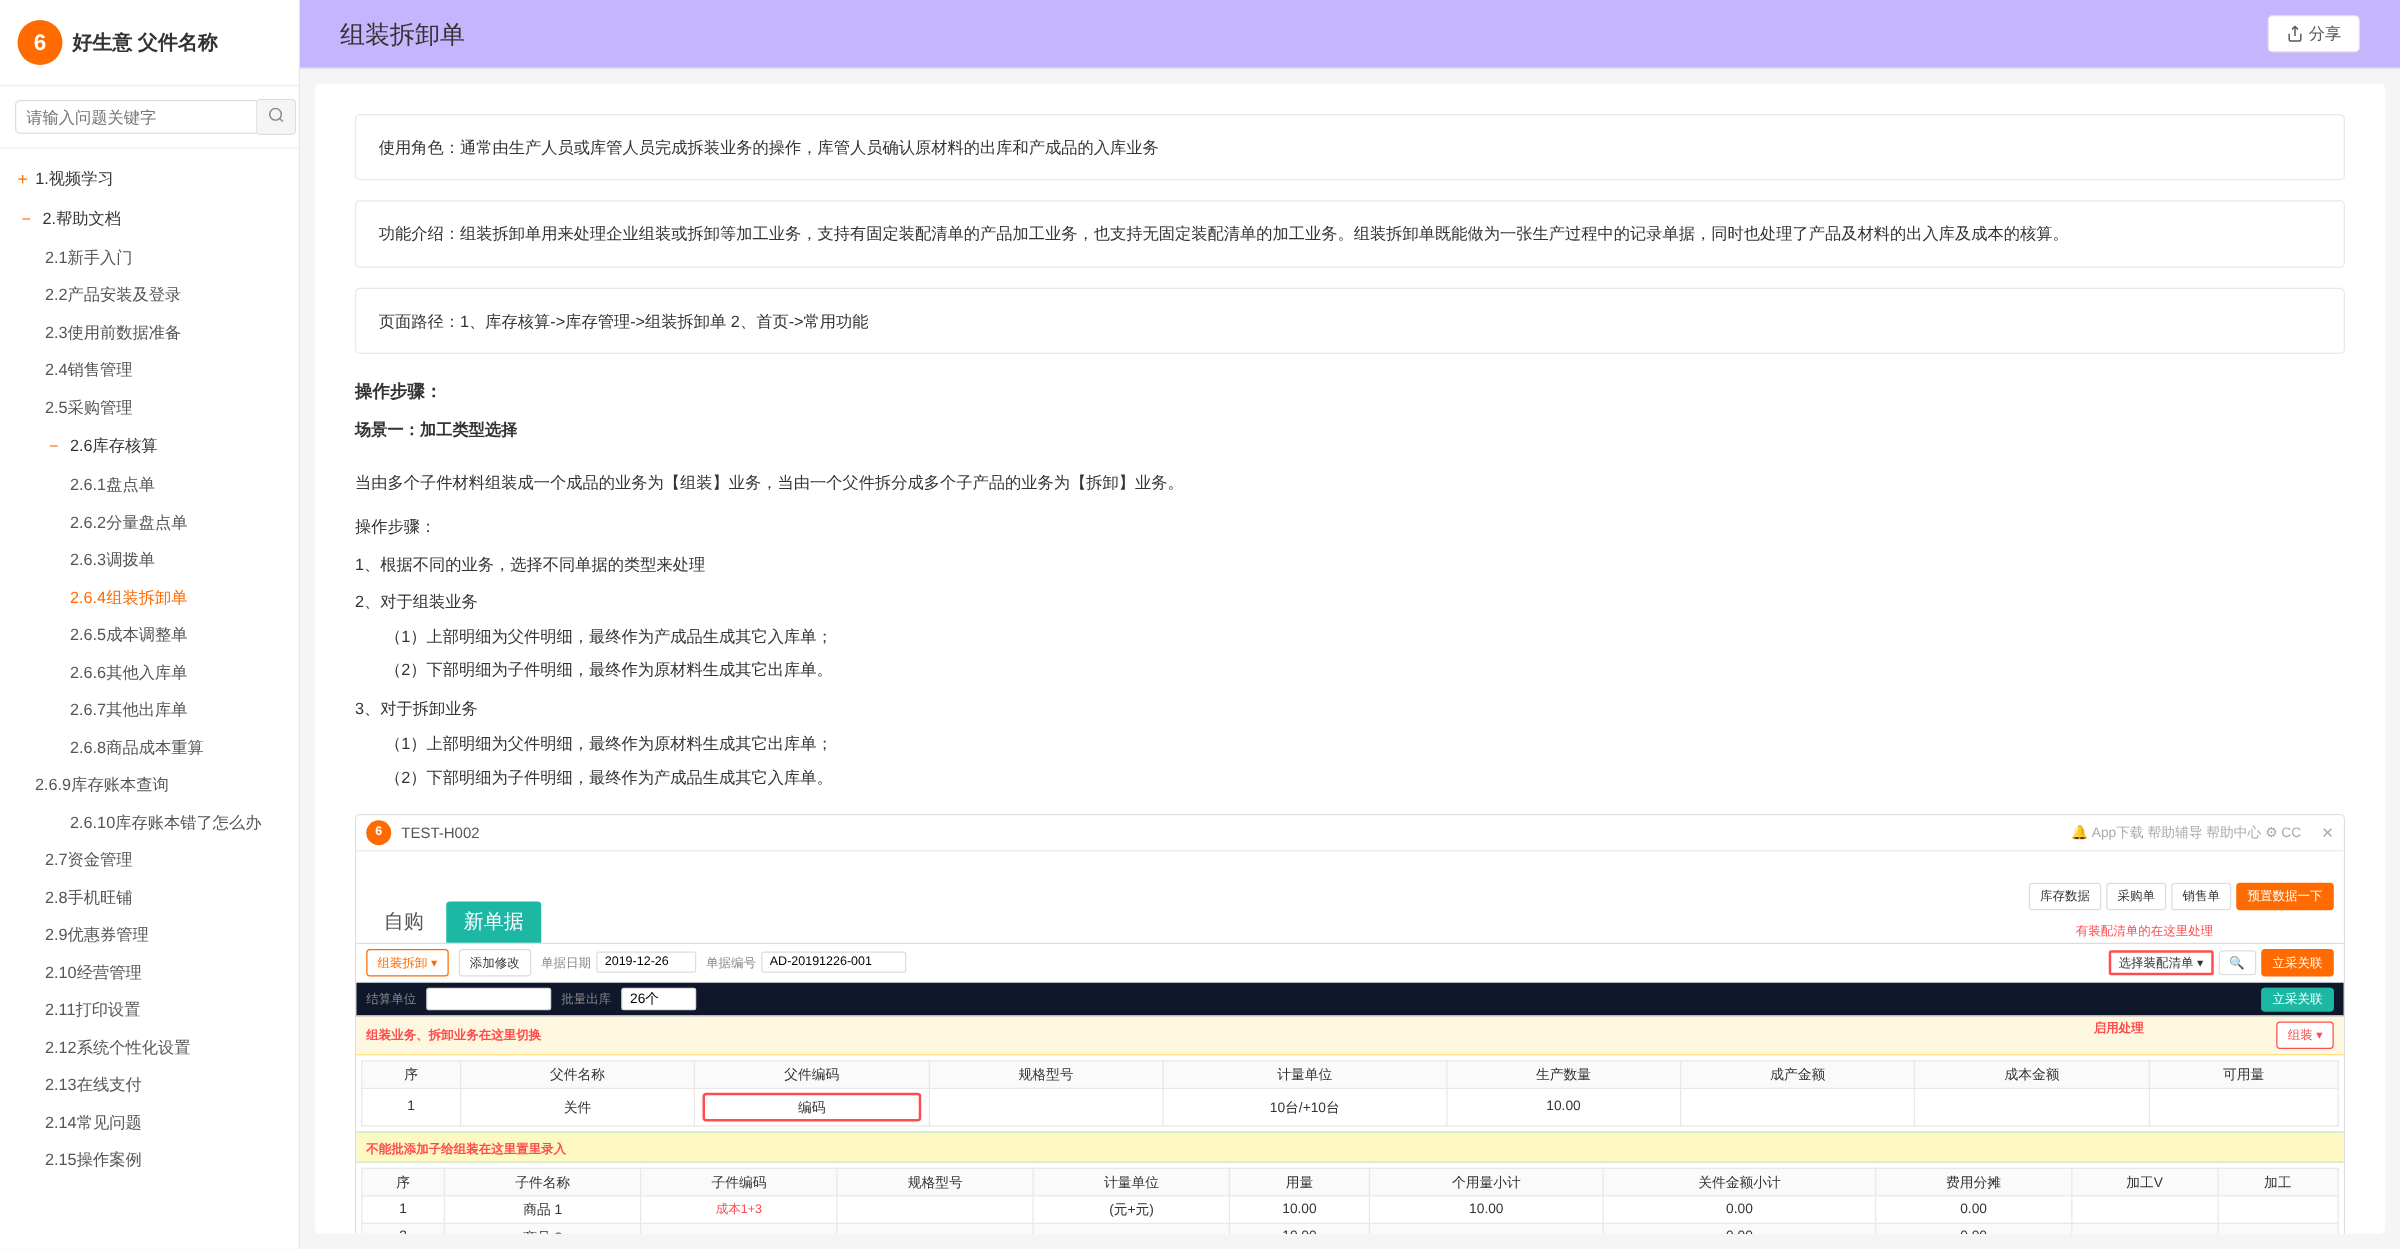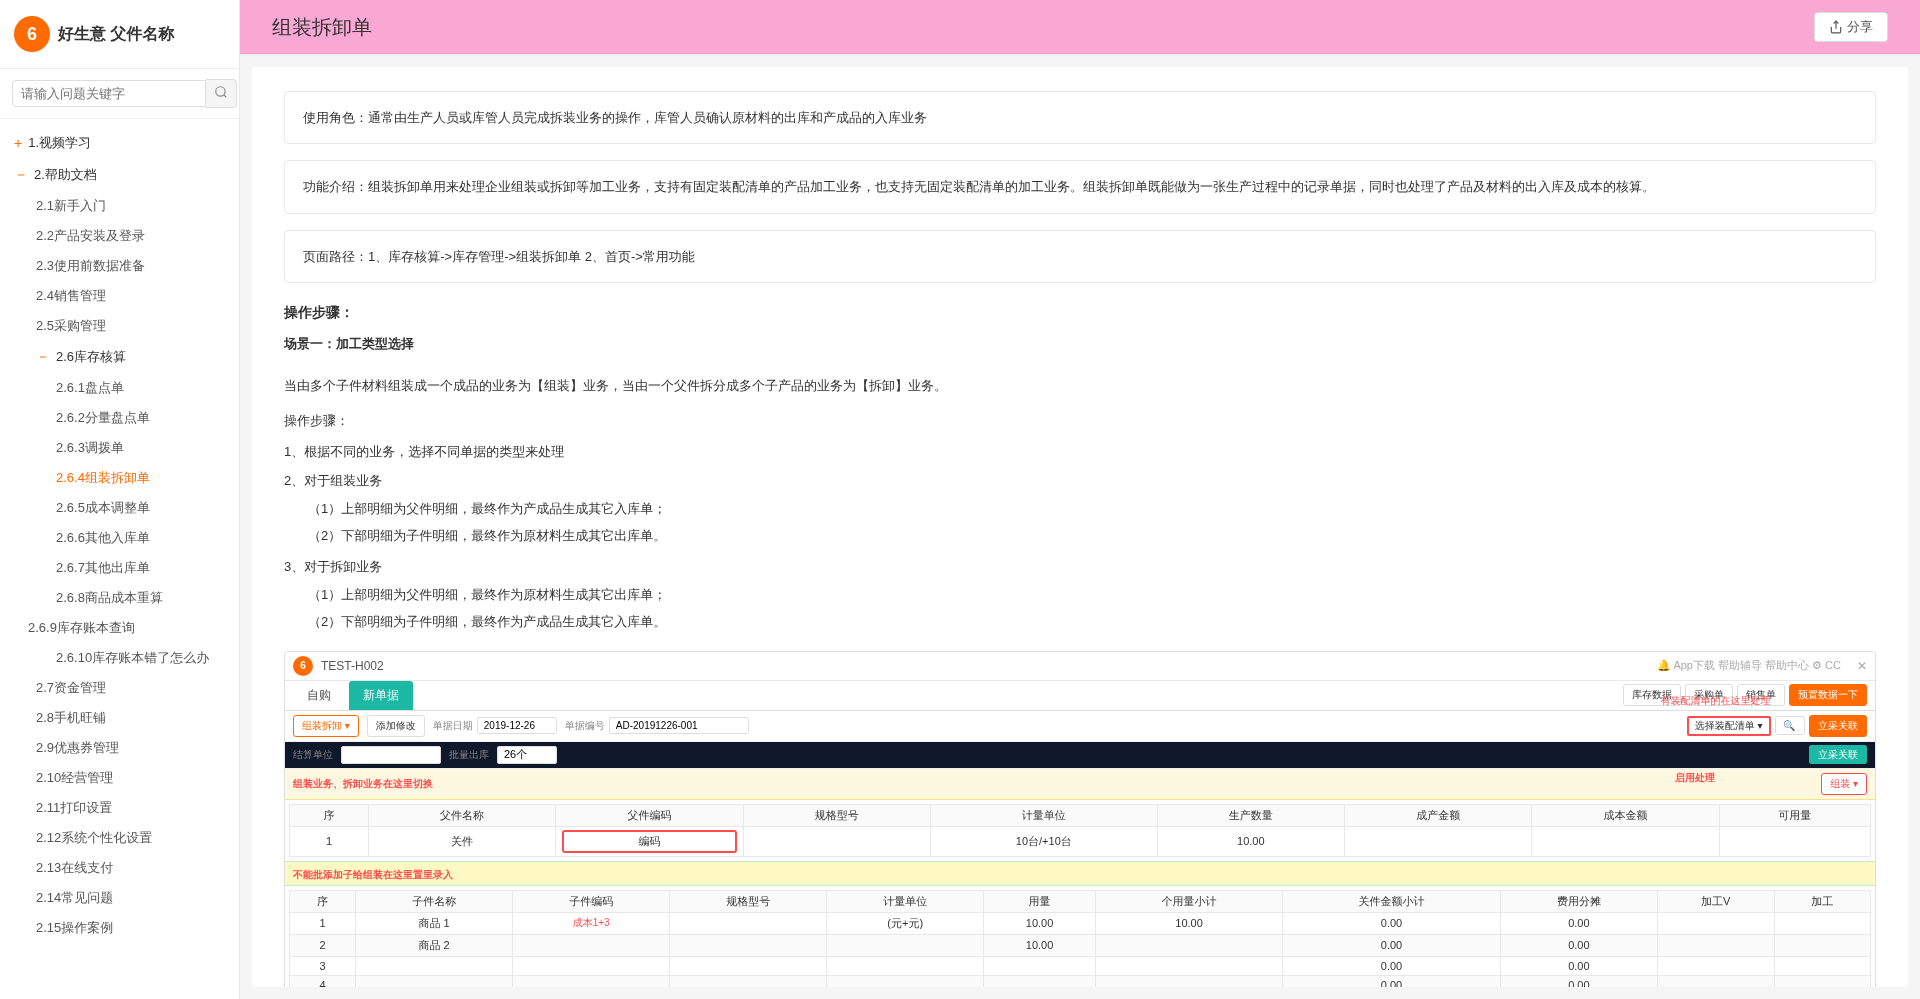--- a/index.html
+++ b/index.html
@@ -96,21 +96,21 @@
 
     
     #main {
       flex: 1;
       display: flex;
       flex-direction: column;
       overflow: hidden;
       background: #f5f5f5;
     }
     .main-header {
-      background: #f9a8d4;
+      background: #c4b5fd;
       border-bottom: 1px solid #e8e8e8;
       padding: 12px 32px;
       display: flex;
       align-items: center;
       justify-content: space-between;
     }
     .main-title {
       font-size: 20px;
       font-weight: 500;
       color: #333;
@@ -198,23 +198,24 @@
     .ss-tab-bar {
       background: #fff;
       border-bottom: 1px solid #ddd;
       display: flex;
       align-items: center;
       padding: 0 8px;
       gap: 4px;
     }
     .ss-tab {
       padding: 6px 14px;
-      font-size: 12px;
+      font-size: 16px;
       color: #555;
       cursor: pointer;
+      margin-top: 40px;
     }
     .ss-tab.active {
       color: #fff;
       background: #1db8a4;
       border-radius: 3px 3px 0 0;
     }
     .ss-btn {
       padding: 3px 8px;
       border: 1px solid #ddd;
       border-radius: 3px;
@@ -387,21 +388,21 @@
 
         <div class="ss-form-row">
           <span class="ss-btn" style="font-size:10px; color:#ff6b00; border-color:#ff6b00;">组装拆卸 ▾</span>
           <span class="ss-btn" style="font-size:10px;">添加修改</span>
           <div class="ss-form-field">
             <span style="font-size:10px; color:#888;">单据日期</span>
             <input class="ss-input" value="2019-12-26" style="font-size: 10px;">
           </div>
           <div class="ss-form-field">
             <span style="font-size:10px; color:#888;">单据编号</span>
-            <input class="ss-input" value="AD-20191226-001" style="width: 140px; font-size: 10px;">
+            <input class="ss-input" value="AD-20191226-001" style="width: 116px; font-size: 10px;">
           </div>
           <div style="margin-left:auto; display:flex; align-items:center; gap:4px; position:relative;">
             <div style="position:relative;">
               <div style="border:2px solid #ff4d4f; border-radius:2px; padding:1px 6px; font-size:10px; background:#fff; display:inline-block;">选择装配清单 ▾</div>
               <div style="position:absolute; top:-22px; right:0; font-size:10px; color:#ff4d4f; white-space:nowrap;">有装配清单的在这里处理</div>
               
             </div>
             <span class="ss-btn" style="font-size:10px;">🔍</span>
             <span class="ss-btn orange" style="font-size:10px;">立采关联</span>
           </div>

